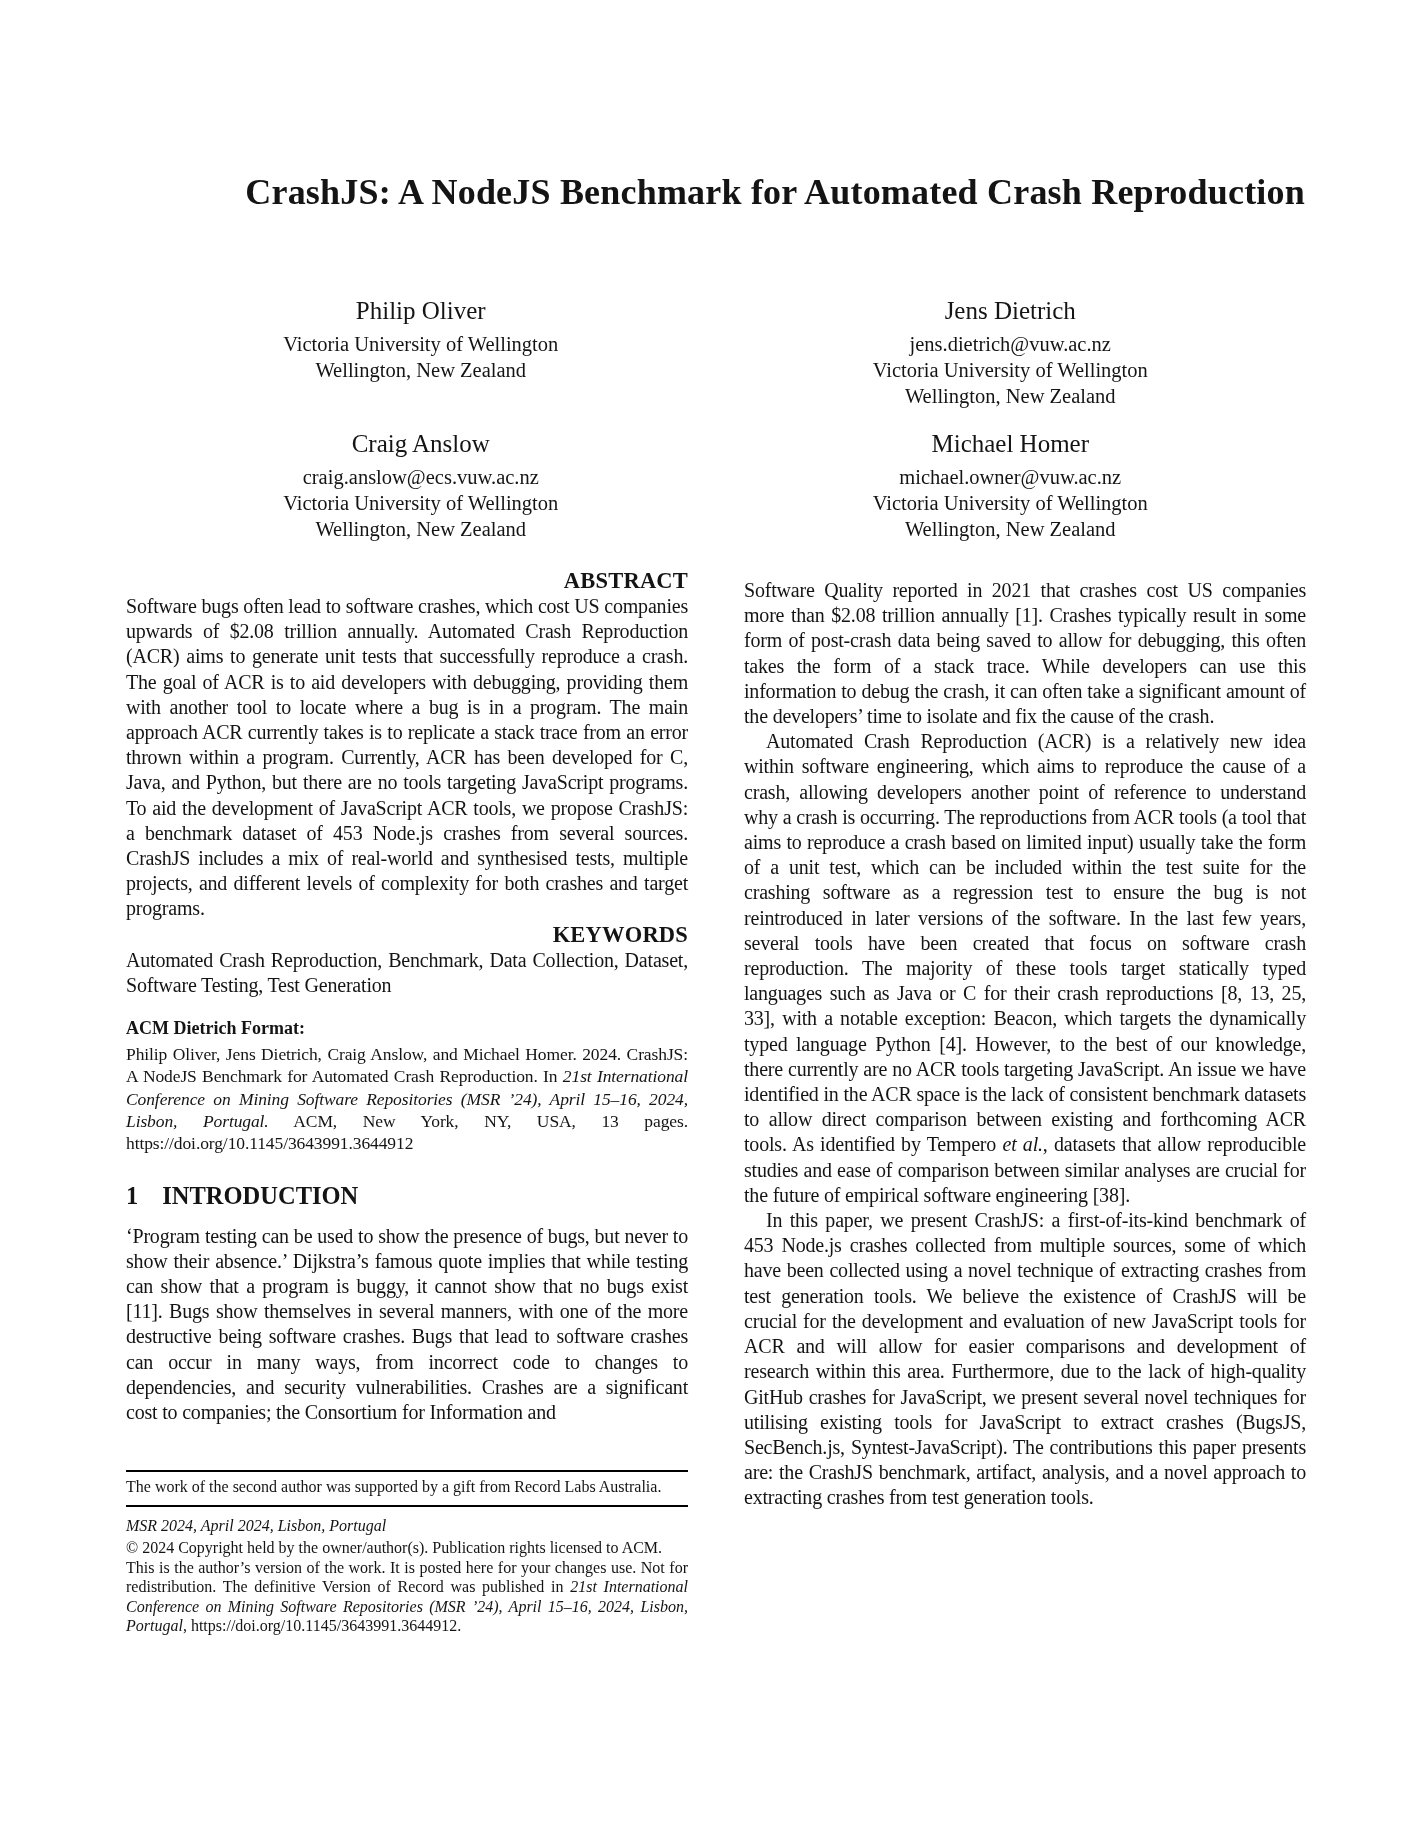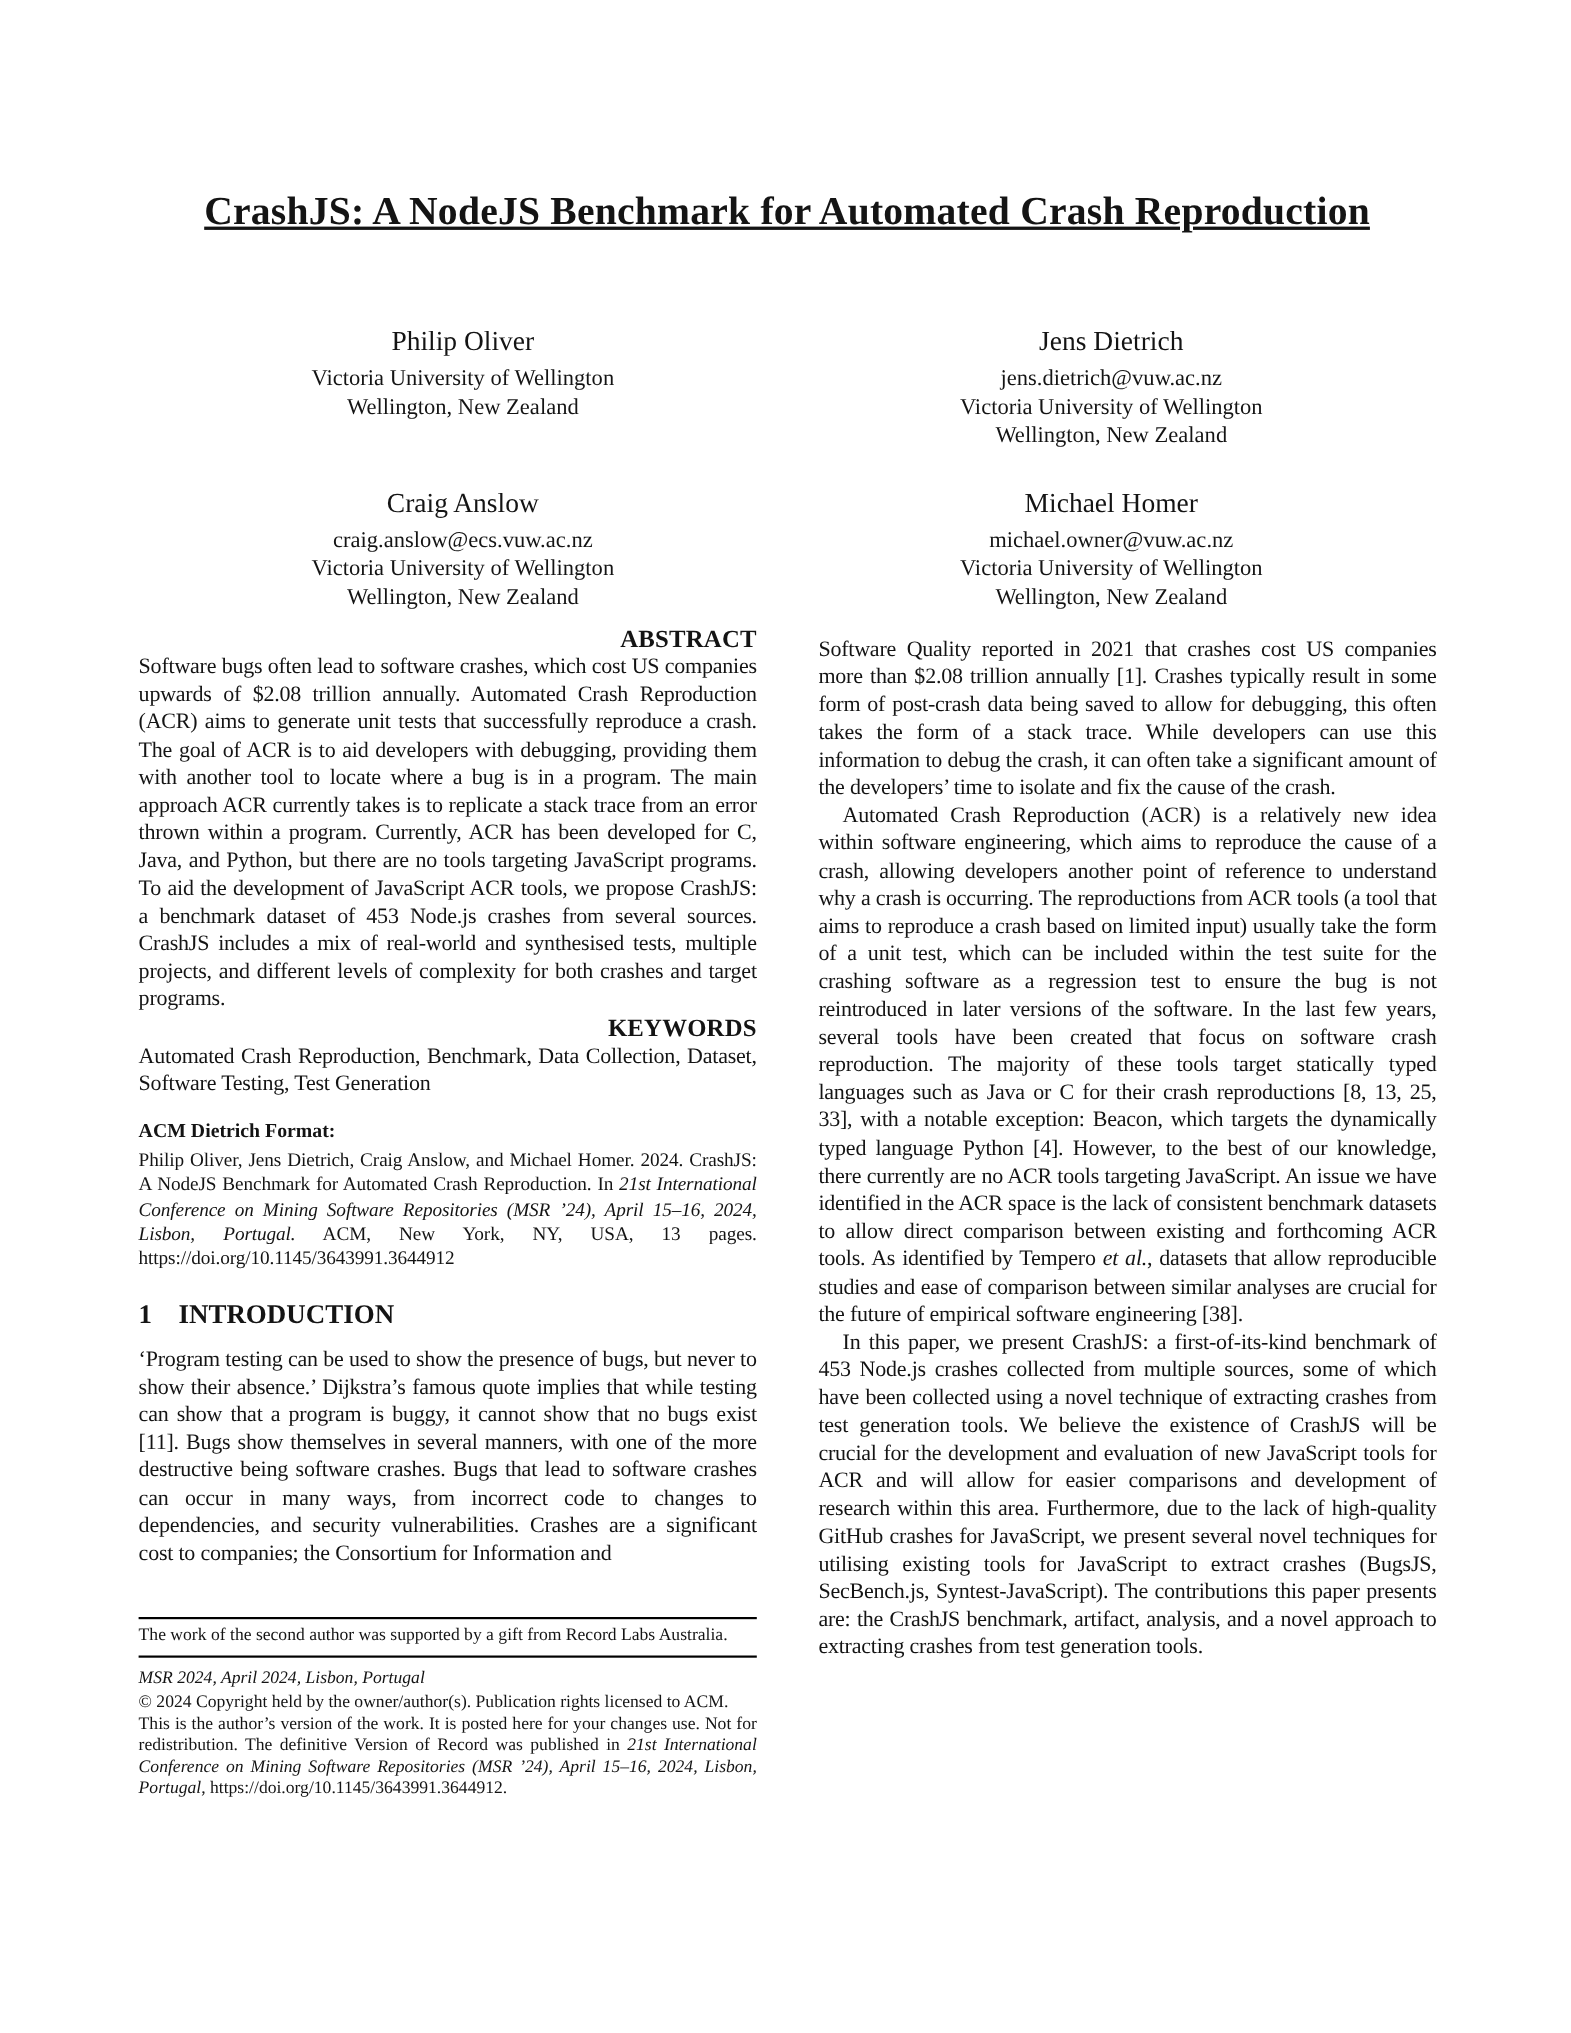--- a/index.html
+++ b/index.html
@@ -10,35 +10,34 @@
     background: #ffffff;
     font-family: "Liberation Serif", "DejaVu Serif", serif;
     color: #141414;
     overflow: hidden;
   }
   .paper-title {
     position: absolute;
     top: 168px;
     left: 126px;
     width: 1179px;
-    text-align: center;
+    text-align: right;
     font-size: 36px;
     font-weight: bold;
     line-height: 48px;
     letter-spacing: 0.2px;
-    text-decoration: underline;
   }
   .authors {
     position: absolute;
     top: 296px;
     left: 126px;
     width: 1179px;
     display: grid;
     grid-template-columns: 1fr 1fr;
-    row-gap: 34px;
+    row-gap: 20px;
   }
   .author { text-align: center; }
   .author-name { font-size: 25px; line-height: 30px; margin-bottom: 5px; }
   .author-line { font-size: 20.5px; line-height: 26px; }
   .col {
     position: absolute;
     top: 568px;
     width: 562px;
     text-align: justify;
   }

